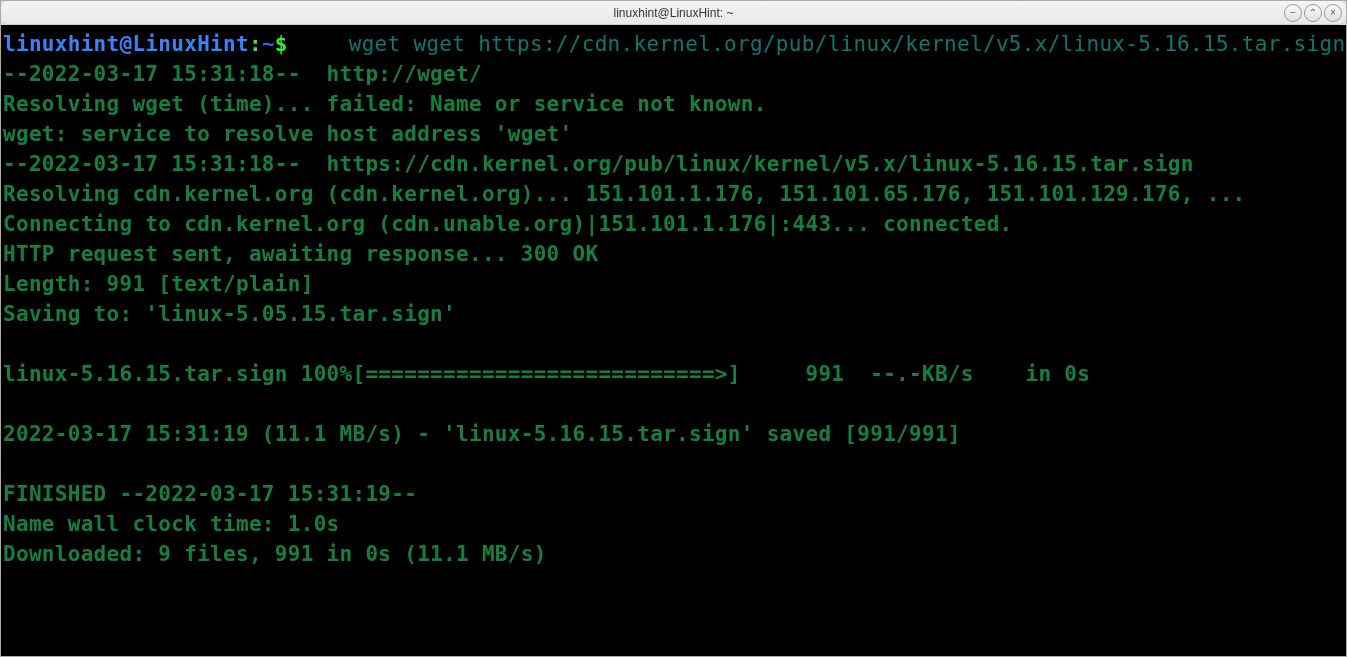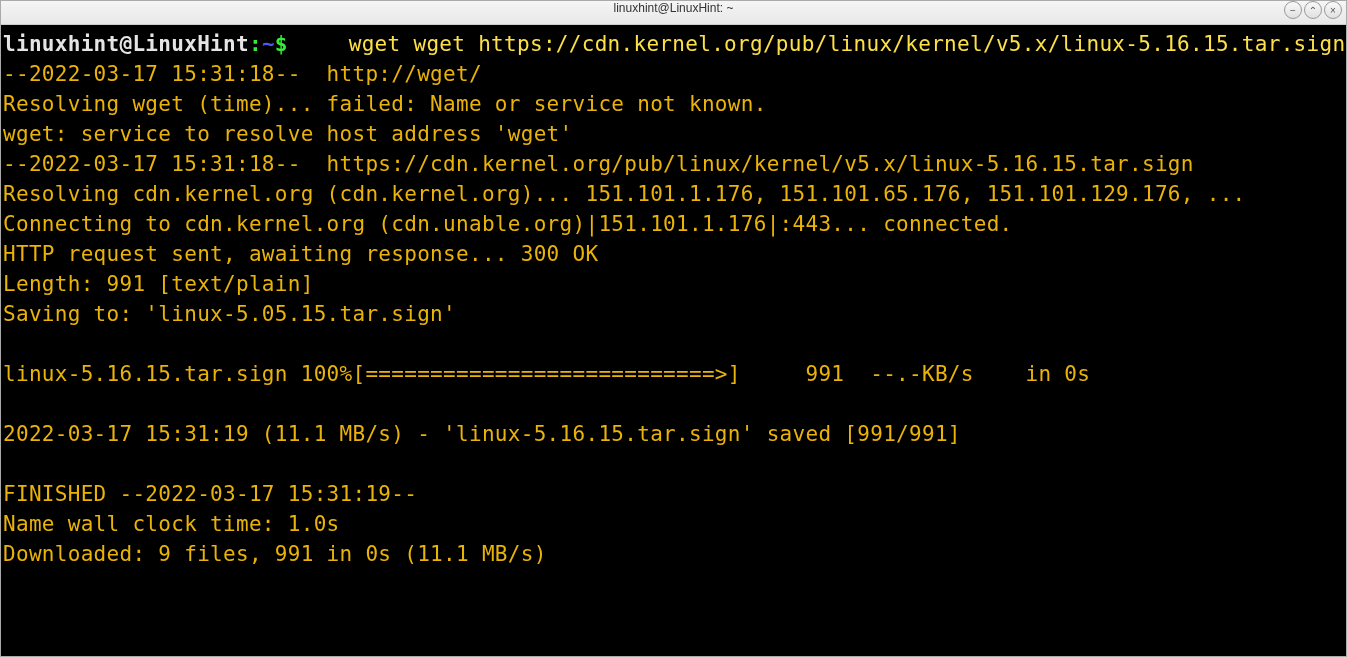--- a/index.html
+++ b/index.html
@@ -15,24 +15,26 @@
       height: 100%;
       display: flex;
       flex-direction: column;
       border: 1px solid #aaa;
     }
     .titlebar {
       height: 24px;
       background: linear-gradient(to bottom, #f5f5f5, #e8e8e8);
       border-bottom: 1px solid #ccc;
       display: flex;
+      align-items: center;
       justify-content: center;
       position: relative;
       font-size: 12px;
       color: #333;
+      border-radius: 7px;
     }
     .window-controls {
       position: absolute;
       right: 4px;
       display: flex;
       gap: 2px;
     }
     .ctrl-btn {
       width: 18px;
       height: 18px;
@@ -52,26 +54,26 @@
       padding: 4px 0 4px 2px;
       font-family: "DejaVu Sans Mono", "Courier New", monospace;
       font-size: 21px;
       line-height: 30px;
       color: #33ee33;
       overflow: hidden;
       white-space: pre-wrap;
       word-wrap: break-word;
       letter-spacing: 0.3px;
     }
-    .prompt-host { color: #e5e5e5; font-weight: bold; }
+    .prompt-host { color: #3b82f6; font-weight: bold; }
     .prompt-sep { color: #33ee33; font-weight: bold; }
     .prompt-path { color: #5555ff; font-weight: bold; }
     .prompt-end { color: #33ee33; font-weight: bold; }
-    .cmd { color: #fde047; margin-left: 24px; }
-    .out { color: #eab308; }
+    .cmd { color: #0f766e; margin-left: 24px; }
+    .out { color: #15803d; font-weight: bold; }
   </style>
 </head>
 <body>
 
 <div class="window">
   <div class="titlebar">
     <span>linuxhint@LinuxHint: ~</span>
     <div class="window-controls">
       <div class="ctrl-btn">
           <span>−</span>

